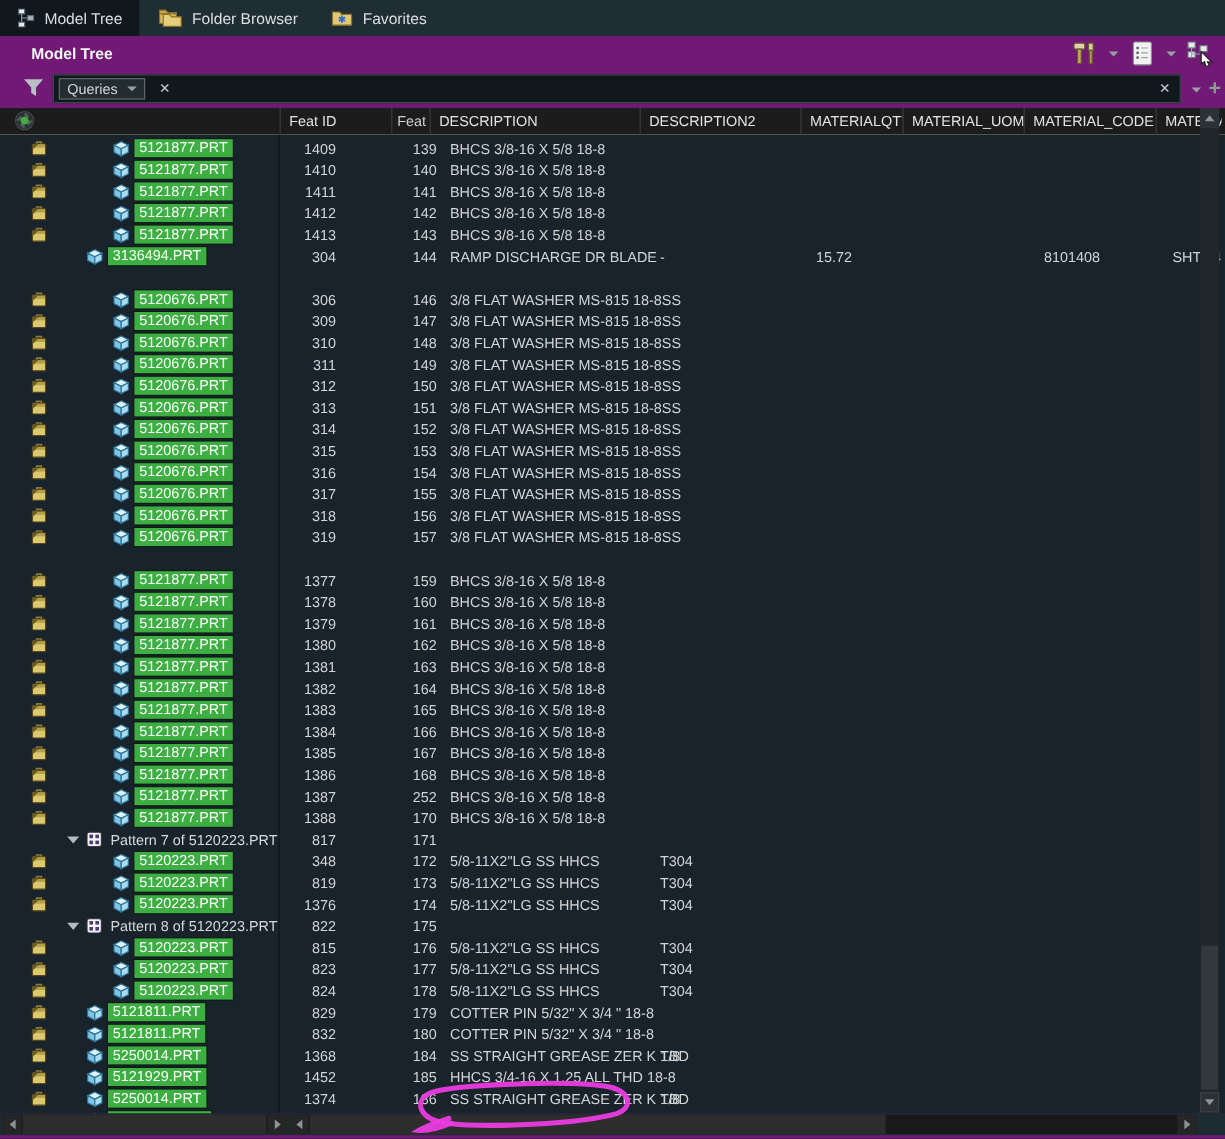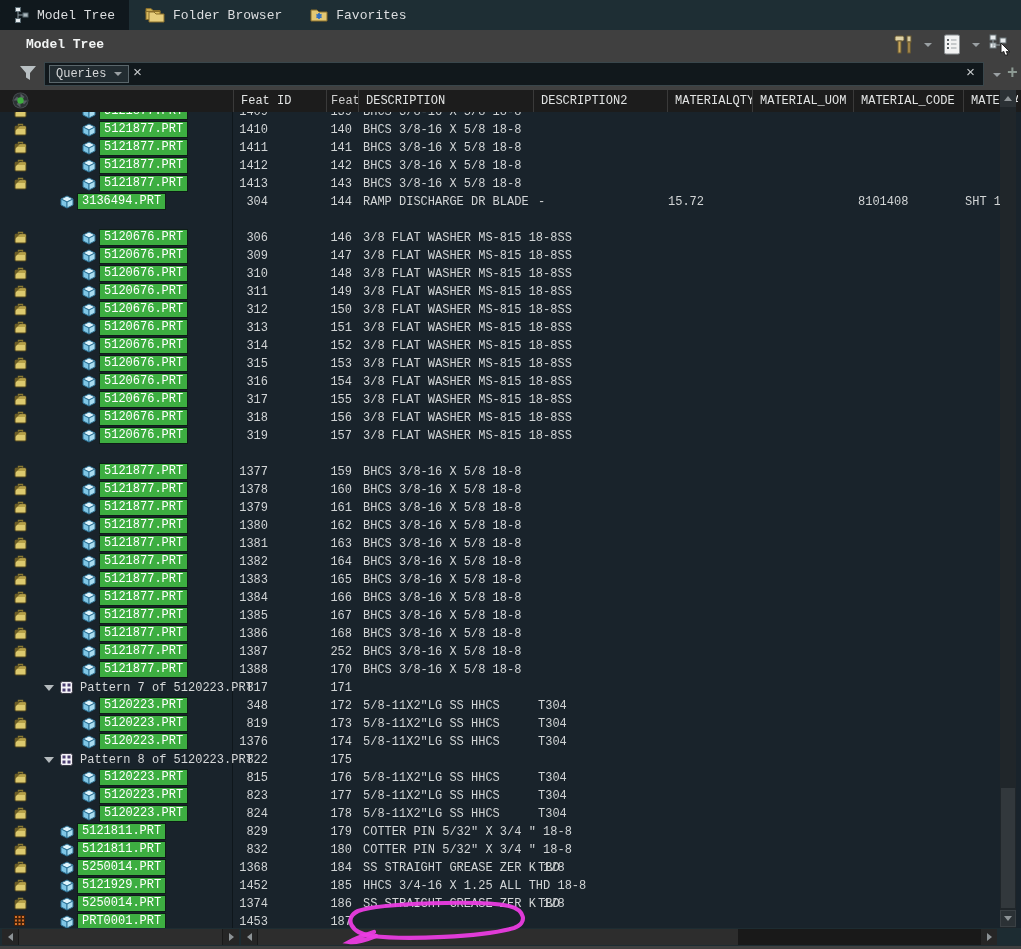--- a/index.html
+++ b/index.html
@@ -1,17 +1,17 @@
 <!DOCTYPE html>
 <html><head>
 <meta charset="utf-8">
 <style>
   html,body{margin:0;padding:0;background:#10181c;}
-  .app{position:relative;width:1021px;height:949px;background:#404040;overflow:hidden;
-       font-family:Liberation Mono, monospace;font-size:12px;color:#d2d5d6;}
+  .app{position:relative;width:1021px;height:949px;background:#701a75;overflow:hidden;
+       font-family:Liberation Sans, sans-serif;font-size:12px;color:#d2d5d6;}
 
   
   .tabbar{position:absolute;left:0;top:0;width:1021px;height:30px;background:#1e2e34;display:flex;}
   .tab{height:30px;display:flex;align-items:center;gap:8px;padding:0 14px;color:#dcdee0;font-size:13px;cursor:default;}
   .tab.active{background:#10181d;}
   .ticon{display:flex;align-items:center;}
 
   
   .panel-header{position:absolute;left:0;top:30px;width:1021px;height:30px;}
   .ptitle{position:absolute;left:26px;top:7px;font-size:13px;font-weight:bold;color:#f2f4f4;}
@@ -42,21 +42,21 @@
   .h4{left:533px;width:134px;}
   .h5{left:667px;width:85px;}
   .h6{left:752px;width:101px;}
   .h7{left:853px;width:110px;}
   .h8{left:963px;width:55px;}
   .aperture{position:absolute;left:12px;top:2px;}
 
   
   .body{position:absolute;left:0;top:112px;width:1021px;height:816px;background:#19232b;overflow:hidden;}
   .body::before{content:"";position:absolute;left:232px;top:0;width:1px;height:100%;background:#0e161b;}
-  .row{position:absolute;left:0;width:1000px;height:18px;}
+  .row{position:absolute;left:12px;width:1000px;height:18px;margin-top:12px;}
   .cell{position:absolute;top:0;line-height:18px;white-space:nowrap;color:#d2d5d6;}
   .c-id{left:228px;width:40px;text-align:right;}
   .c-no{left:318px;width:34px;text-align:right;}
   .c-d{left:363px;}
   .c-d2{left:538px;}
   .c-q{left:668px;}
   .c-code{left:858px;}
   .c-x{left:965px;}
   .gut{position:absolute;left:14px;top:2px;}
   .tri{position:absolute;left:44px;top:6px;width:0;height:0;

